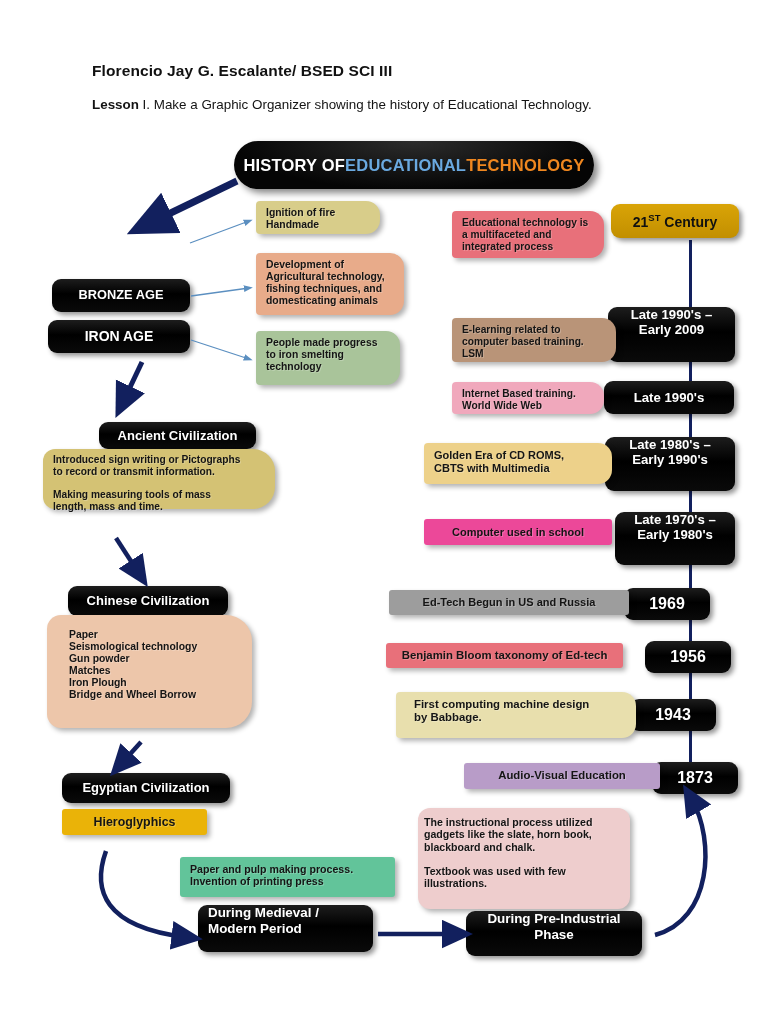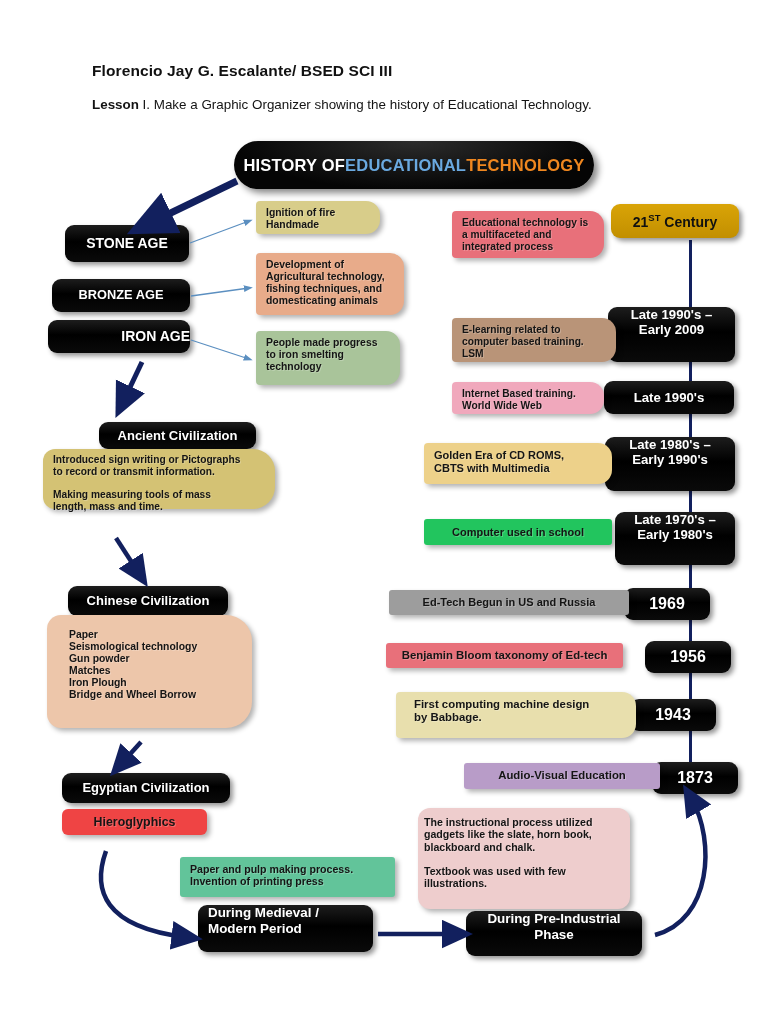--- a/index.html
+++ b/index.html
@@ -114,48 +114,45 @@
   <div class="hdr-lesson">
     <b>Lesson</b><span> I. Make a Graphic Organizer showing the history of Educational Technology.</span>
   </div>
 
   <div id="title-box">
     <span class="w">HISTORY OF </span>
       <span class="b">EDUCATIONAL</span>
       <span class="o"> TECHNOLOGY</span>
   </div>
 
-  <div class="box blk" style="left:65px;top:225px;width:124px;height:37px;font-size:14px;">
-    <span>STONE AGE</span>
-  </div>
   <div class="box blk" style="left:52px;top:279px;width:138px;height:33px;font-size:12.8px;">
     <span>BRONZE AGE</span>
   </div>
-  <div class="box blk" style="left:48px;top:320px;width:142px;height:33px;font-size:14px;justify-content:flex-end;">
+  <div class="box blk" style="left:48px;top:320px;width:142px;height:33px;font-size:14px;">
     <span>IRON AGE</span>
   </div>
 
   <div class="box tint multiline" style="left:256px;top:201px;width:124px;height:33px;font-size:10.4px;background:#d8cd8a;">Ignition of fire<br>Handmade</div>
   <div class="box tint multiline" style="left:256px;top:253px;width:148px;height:62px;font-size:10.4px;background:#e8ab8a;">Development of<br>Agricultural technology,<br>fishing techniques, and<br>domesticating animals</div>
   <div class="box tint multiline" style="left:256px;top:331px;width:144px;height:54px;font-size:10.4px;background:#a9c49a;">People made progress<br>to iron smelting<br>technology</div>
 
   <div class="box blk" style="left:99px;top:422px;width:157px;height:27px;font-size:13px;">
     <span>Ancient Civilization</span>
   </div>
   <div class="box tint multiline" style="left:43px;top:449px;width:232px;height:60px;font-size:10.2px;background:#d4c274;border-radius:12px 22px 22px 12px;padding:5px 10px;">Introduced sign writing or Pictographs<br>to record or transmit information.<br><br>Making measuring tools of mass<br>length, mass and time.</div>
 
   <div class="box blk" style="left:68px;top:586px;width:160px;height:30px;font-size:13px;">
     <span>Chinese Civilization</span>
   </div>
   <div class="box tint multiline" style="left:47px;top:615px;width:205px;height:113px;font-size:10.4px;background:#edc6aa;border-radius:14px 26px 26px 14px;padding:14px 10px 6px 22px;">Paper<br>Seismological technology<br>Gun powder<br>Matches<br>Iron Plough<br>Bridge and Wheel Borrow</div>
 
   <div class="box blk" style="left:62px;top:773px;width:168px;height:30px;font-size:13px;">
     <span>Egyptian Civilization</span>
   </div>
-  <div class="box tint flat" style="left:62px;top:809px;width:145px;height:26px;font-size:12.4px;background:#ef4444;justify-content:center;border-radius:6px;">Hieroglyphics</div>
+  <div class="box tint flat" style="left:62px;top:809px;width:145px;height:26px;font-size:12.4px;background:#eab308;justify-content:center;">Hieroglyphics</div>
 
   <div class="box tint flat multiline" style="left:180px;top:857px;width:215px;height:40px;font-size:10.6px;background:#62c49a;">Paper and pulp making process.<br>Invention of printing press</div>
   <div class="box blk multiline" style="left:198px;top:905px;width:175px;height:47px;font-size:13.4px;padding:0 10px;justify-content:flex-start;text-align:left;">During Medieval /<br>Modern Period</div>
 
   <div class="box tint multiline" style="left:418px;top:808px;width:212px;height:101px;font-size:10.6px;background:#eecdcd;border-radius:12px 12px 12px 12px;padding:8px 6px;align-items:flex-start;">  The instructional process utilized<br>gadgets like the slate, horn book,<br>blackboard and chalk.<br><br>Textbook was used with few<br>illustrations.</div>
   <div class="box blk multiline" style="left:466px;top:911px;width:176px;height:45px;font-size:13.4px;">During Pre-Industrial<br>Phase</div>
 
   <div class="tl-line" style="top:240px;height:550px;"></div>
 
   <div class="box blk" style="left:611px;top:204px;width:128px;height:34px;font-size:14px;background-image:linear-gradient(180deg,#d9a407 0%,#c28f00 100%);color:#101010;text-shadow:none;">
@@ -168,21 +165,21 @@
 
   <div class="box blk" style="left:604px;top:381px;width:130px;height:33px;font-size:13.2px;">
     <span>Late 1990's</span>
   </div>
   <div class="box tint multiline" style="left:452px;top:382px;width:152px;height:32px;font-size:10.2px;background:#f0a8bc;">Internet Based training.<br>World Wide Web</div>
 
   <div class="box blk multiline" style="left:605px;top:437px;width:130px;height:54px;font-size:13.2px;">Late 1980's –<br>Early 1990's</div>
   <div class="box tint multiline" style="left:424px;top:443px;width:188px;height:41px;font-size:11px;background:#edd18a;">Golden Era of CD ROMS,<br>CBTS with Multimedia</div>
 
   <div class="box blk multiline" style="left:615px;top:512px;width:120px;height:53px;font-size:13.2px;">Late 1970's –<br>Early 1980's</div>
-  <div class="box tint flat" style="left:424px;top:519px;width:188px;height:26px;font-size:11px;background:#22c55e;justify-content:center;text-align:center;">Computer used in school</div>
+  <div class="box tint flat" style="left:424px;top:519px;width:188px;height:26px;font-size:11px;background:#ec4899;justify-content:center;text-align:center;">Computer used in school</div>
 
   <div class="box blk" style="left:624px;top:588px;width:86px;height:32px;font-size:16px;">
     <span>1969</span>
   </div>
   <div class="box tint flat" style="left:389px;top:590px;width:240px;height:25px;font-size:11px;background:#9d9d9d;justify-content:center;text-align:center;">Ed-Tech Begun in US and Russia</div>
 
   <div class="box blk" style="left:645px;top:641px;width:86px;height:32px;font-size:16px;">
     <span>1956</span>
   </div>
   <div class="box tint flat" style="left:386px;top:643px;width:237px;height:25px;font-size:11.4px;background:#e8707a;justify-content:center;text-align:center;">Benjamin Bloom taxonomy of Ed-tech</div>

